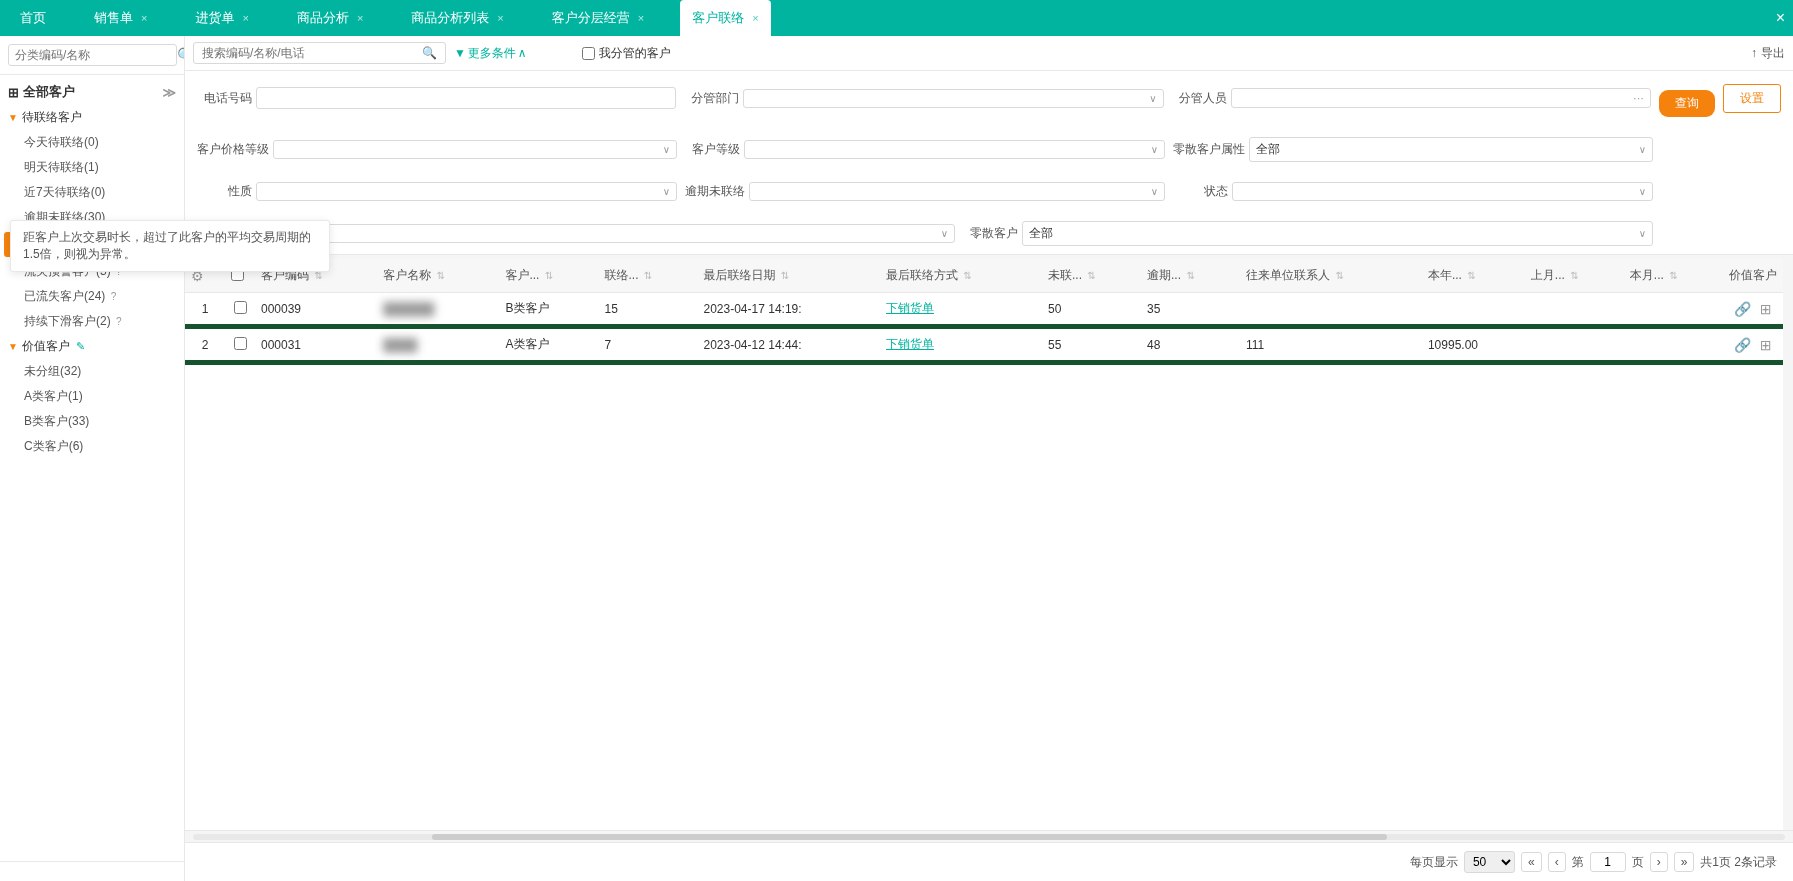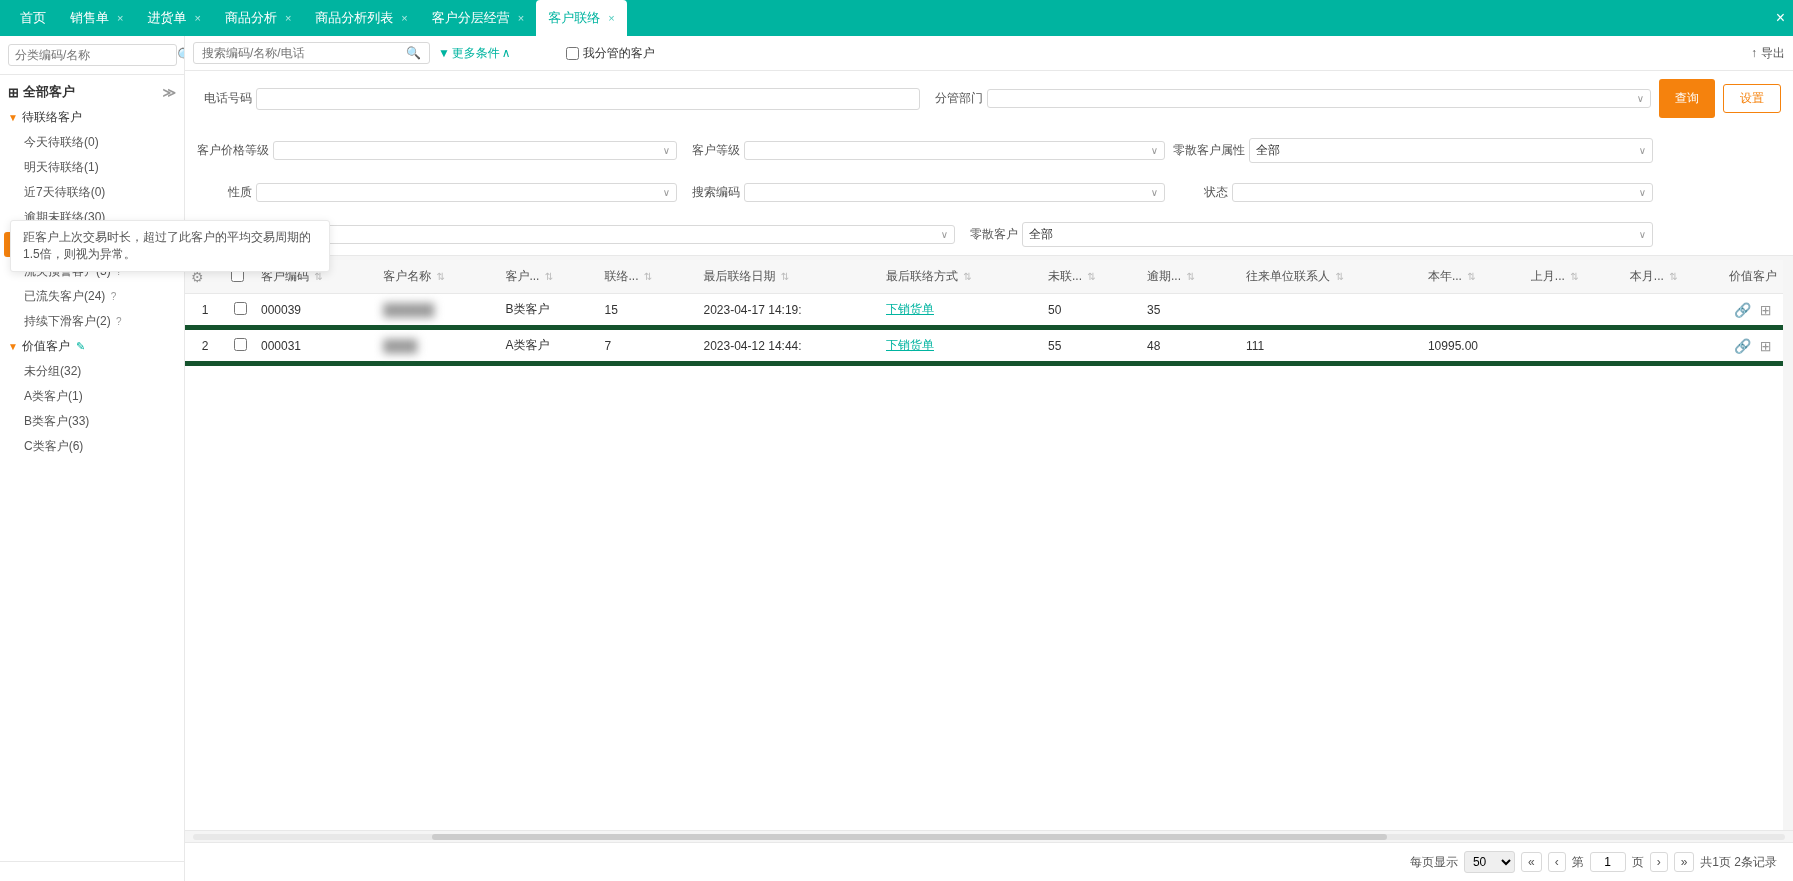--- a/index.html
+++ b/index.html
@@ -2,21 +2,21 @@
 <html><head>
   <meta charset="utf-8">
   <style>
     * { box-sizing: border-box; margin: 0; padding: 0; }
     body { font-family: 'Microsoft YaHei', Arial, sans-serif; font-size: 12px; background: #f5f5f5; color: #333; overflow: hidden; }
 
     
     .top-nav {
       display: flex; align-items: center;
       background: #00b4a0; height: 36px; padding: 0 8px;
-      color: #fff; position: relative;
+      color: #fff; position: relative; gap: 24px;
     }
     .top-nav .nav-item {
       padding: 0 12px; height: 36px; line-height: 36px;
       cursor: pointer; font-size: 13px; white-space: nowrap;
       display: flex; align-items: center; gap: 4px;
     }
     .top-nav .nav-item.active {
       background: #fff; color: #00b4a0; border-radius: 4px 4px 0 0;
     }
     .top-nav .nav-item .close-x { font-size: 11px; margin-left: 4px; opacity: 0.7; }
@@ -75,21 +75,21 @@
     
     .right-content { flex: 1; display: flex; flex-direction: column; overflow: hidden; background: #f5f5f5; }
 
     
     .toolbar {
       display: flex; align-items: center; padding: 6px 8px;
       background: #fff; border-bottom: 1px solid #e8e8e8; gap: 8px; flex-wrap: wrap;
     }
     .toolbar .search-box {
       display: flex; align-items: flex-start; border: 1px solid #d9d9d9;
-      border-radius: 3px; padding: 3px 8px; gap: 4px; min-width: 220px;
+      border-radius: 3px; padding: 3px 8px; gap: 20px; min-width: 220px;
     }
     .toolbar .search-box input {
       border: none; outline: none; font-size: 12px; min-width: 160px; color: #999;
     }
     .toolbar .search-icon { color: #00b4a0; cursor: pointer; }
     .toolbar .more-filter {
       display: flex; align-items: center; color: #00b4a0;
       cursor: pointer; gap: 2px; font-size: 12px;
     }
     .toolbar .my-customer {
@@ -116,22 +116,22 @@
       padding: 3px 6px; font-size: 12px; outline: none; background: #fff;
     }
     .filter-select {
       flex: 1; display: flex; align-items: center; border: 1px solid #d9d9d9;
       border-radius: 3px; padding: 3px 6px; background: #fff; cursor: pointer;
       font-size: 12px; justify-content: space-between;
     }
     .filter-select .arrow-down { color: #999; font-size: 10px; }
     .filter-row-right { display: flex; align-items: center; gap: 8px; }
     .btn-query {
-      background: #f5820d; color: #fff; border: none; border-radius: 3px;
-      padding: 11px 16px; cursor: pointer; font-size: 12px;
+      background: #f5820d; color: #fff; border: none; border-radius: 9px;
+      padding: 5px 16px; cursor: pointer; font-size: 12px; margin-top: 11px;
     }
     .btn-set {
       background: #fff; color: #f5820d; border: 1px solid #f5820d;
       border-radius: 3px; padding: 5px 16px; cursor: pointer; font-size: 12px;
     }
     .filter-more-dots { color: #999; cursor: pointer; font-size: 14px; }
 
     
     .table-area { flex: 1; overflow: auto; background: #fff; margin: 4px 10px 0 0; }
     .data-table { width: 100%; border-collapse: collapse; font-size: 12px; }
@@ -312,20 +312,27 @@
           <label>电话号码</label>
           <input class="filter-input" type="text" style="">
         </div>
         <div class="filter-item">
           <label>分管部门</label>
           <div class="filter-select">
             <span></span>
             <span class="arrow-down">∨</span>
           </div>
         </div>
+        <div class="filter-item">
+          <label>分管人员</label>
+          <div class="filter-select">
+            <span></span>
+            <span style="color:#999;font-size:11px;">···</span>
+          </div>
+        </div>
         <div class="filter-row-right">
           <button class="btn-query">查询</button>
           <button class="btn-set">设置</button>
         </div>
       </div>
 
       <div class="filter-row">
         <div class="filter-item">
           <label>客户价格等级</label>
           <div class="filter-select">
@@ -352,21 +359,21 @@
 
       <div class="filter-row">
         <div class="filter-item">
           <label>性质</label>
           <div class="filter-select">
             <span></span>
             <span class="arrow-down">∨</span>
           </div>
         </div>
         <div class="filter-item">
-          <label>搜索编码</label>
+          <label>逾期未联络</label>
           <div class="filter-select">
             <span></span>
             <span class="arrow-down">∨</span>
           </div>
         </div>
         <div class="filter-item">
           <label>状态</label>
           <div class="filter-select">
             <span></span>
             <span class="arrow-down">∨</span>

